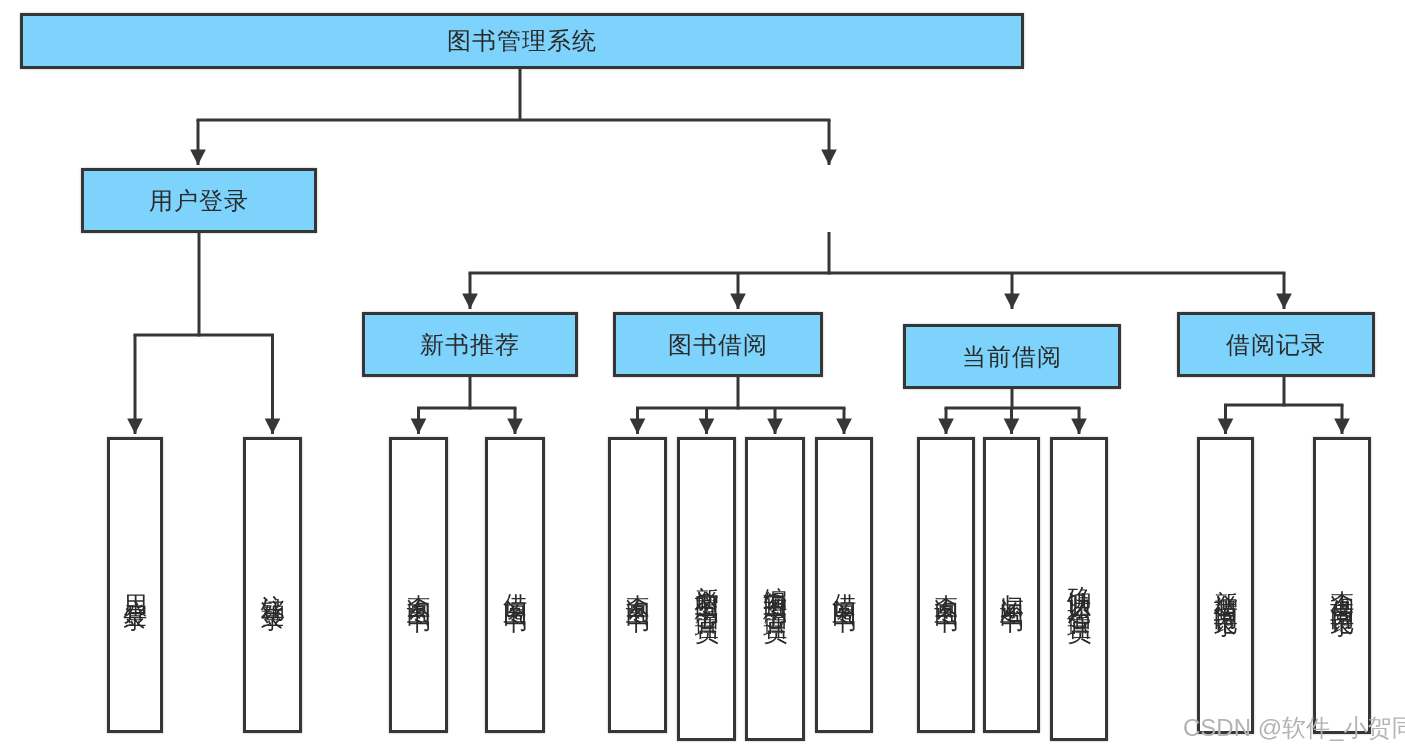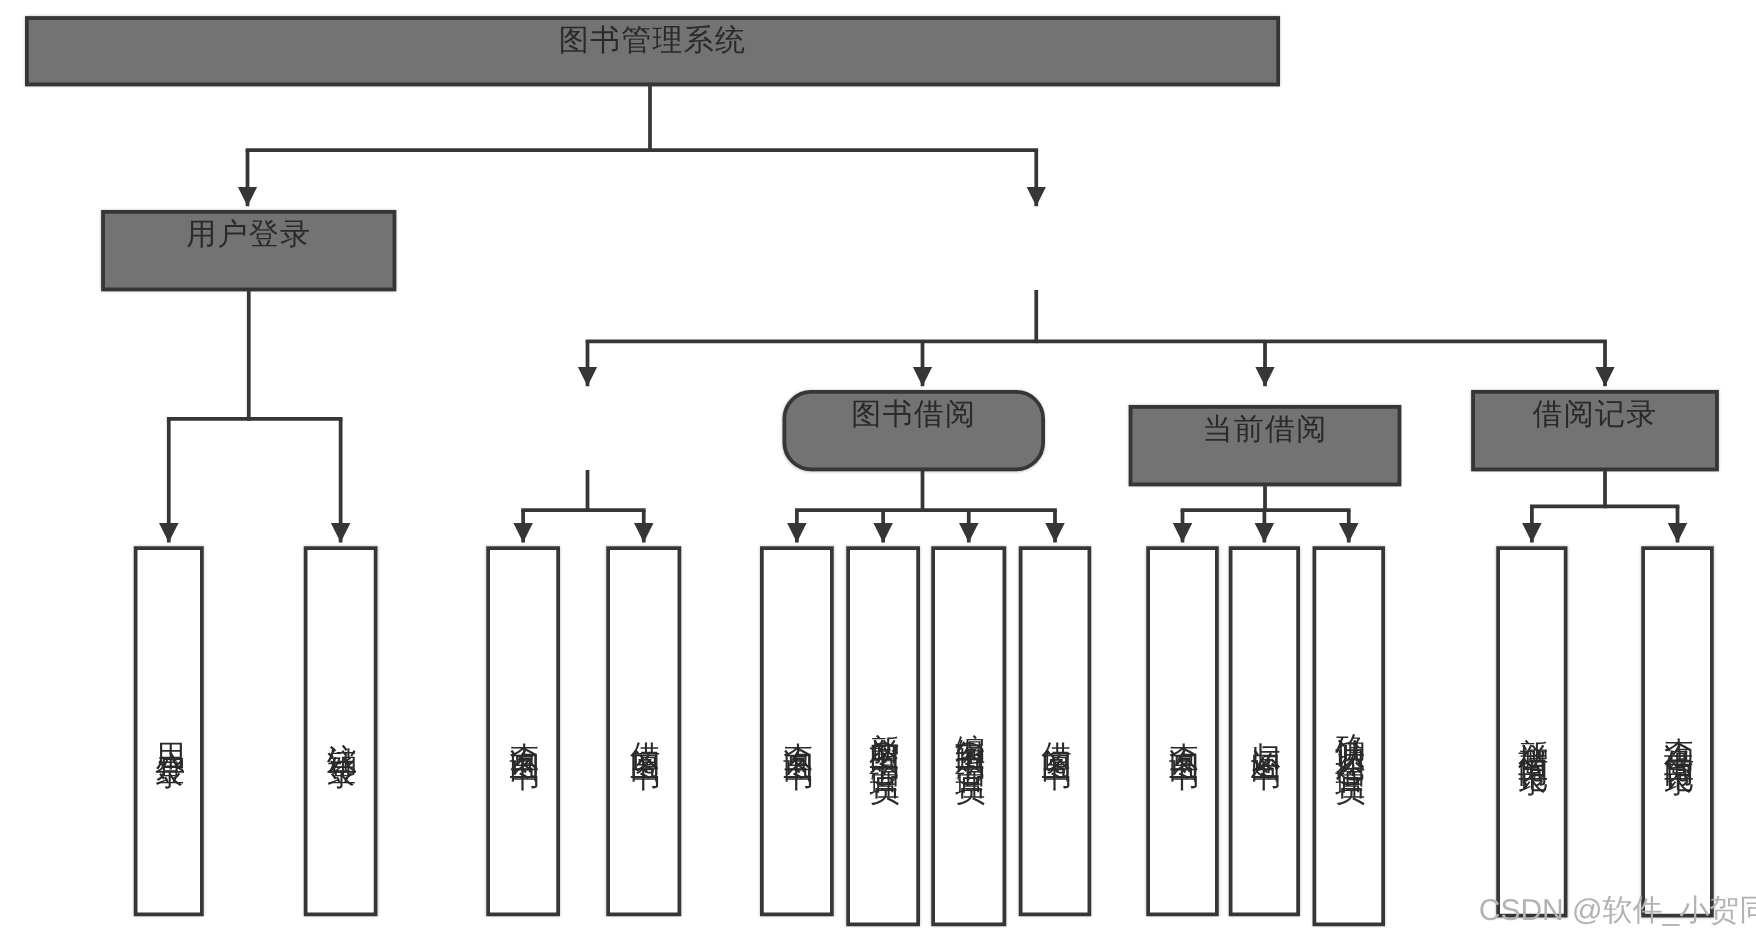--- a/index.html
+++ b/index.html
@@ -12,24 +12,24 @@
     overflow: hidden;
   }
   .connectors {
     position: absolute;
     left: 0; top: 0;
     width: 1405px; height: 747px;
   }
   .hbox {
     position: absolute;
     box-sizing: border-box;
-    background: #737373;
+    background: #7dd3fc;
     border: 3px solid #363636;
     display: flex;
-    align-items: flex-start;
+    align-items: center;
     justify-content: center;
     box-shadow: 0 0 2px rgba(60,60,60,0.35);
   }
   .hbox .lbl {
     font-size: 24px;
     color: #2a2a2a;
     letter-spacing: 1px;
     white-space: nowrap;
   }
   .vbox {
@@ -117,21 +117,24 @@
   </svg>
 
   <div class="hbox" style="left:20px; top:13px; width:1004px; height:56px;">
     <span class="lbl">图书管理系统</span>
   </div>
 
   <div class="hbox" style="left:81px; top:168px; width:236px; height:65px;">
     <span class="lbl">用户登录</span>
   </div>
 
-  <div class="hbox" style="left:626px; top:312px; width:210px; height:65px;border-radius:23px;">
+  <div class="hbox" style="left:362px; top:312px; width:216px; height:65px;">
+    <span class="lbl">新书推荐</span>
+  </div>
+  <div class="hbox" style="left:613px; top:312px; width:210px; height:65px;">
     <span class="lbl">图书借阅</span>
   </div>
   <div class="hbox" style="left:903px; top:324px; width:218px; height:65px;">
     <span class="lbl">当前借阅</span>
   </div>
   <div class="hbox" style="left:1177px; top:312px; width:198px; height:65px;">
     <span class="lbl">借阅记录</span>
   </div>
 
   <div class="vbox" style="left:107px; top:437px; width:56px; height:296px;">

